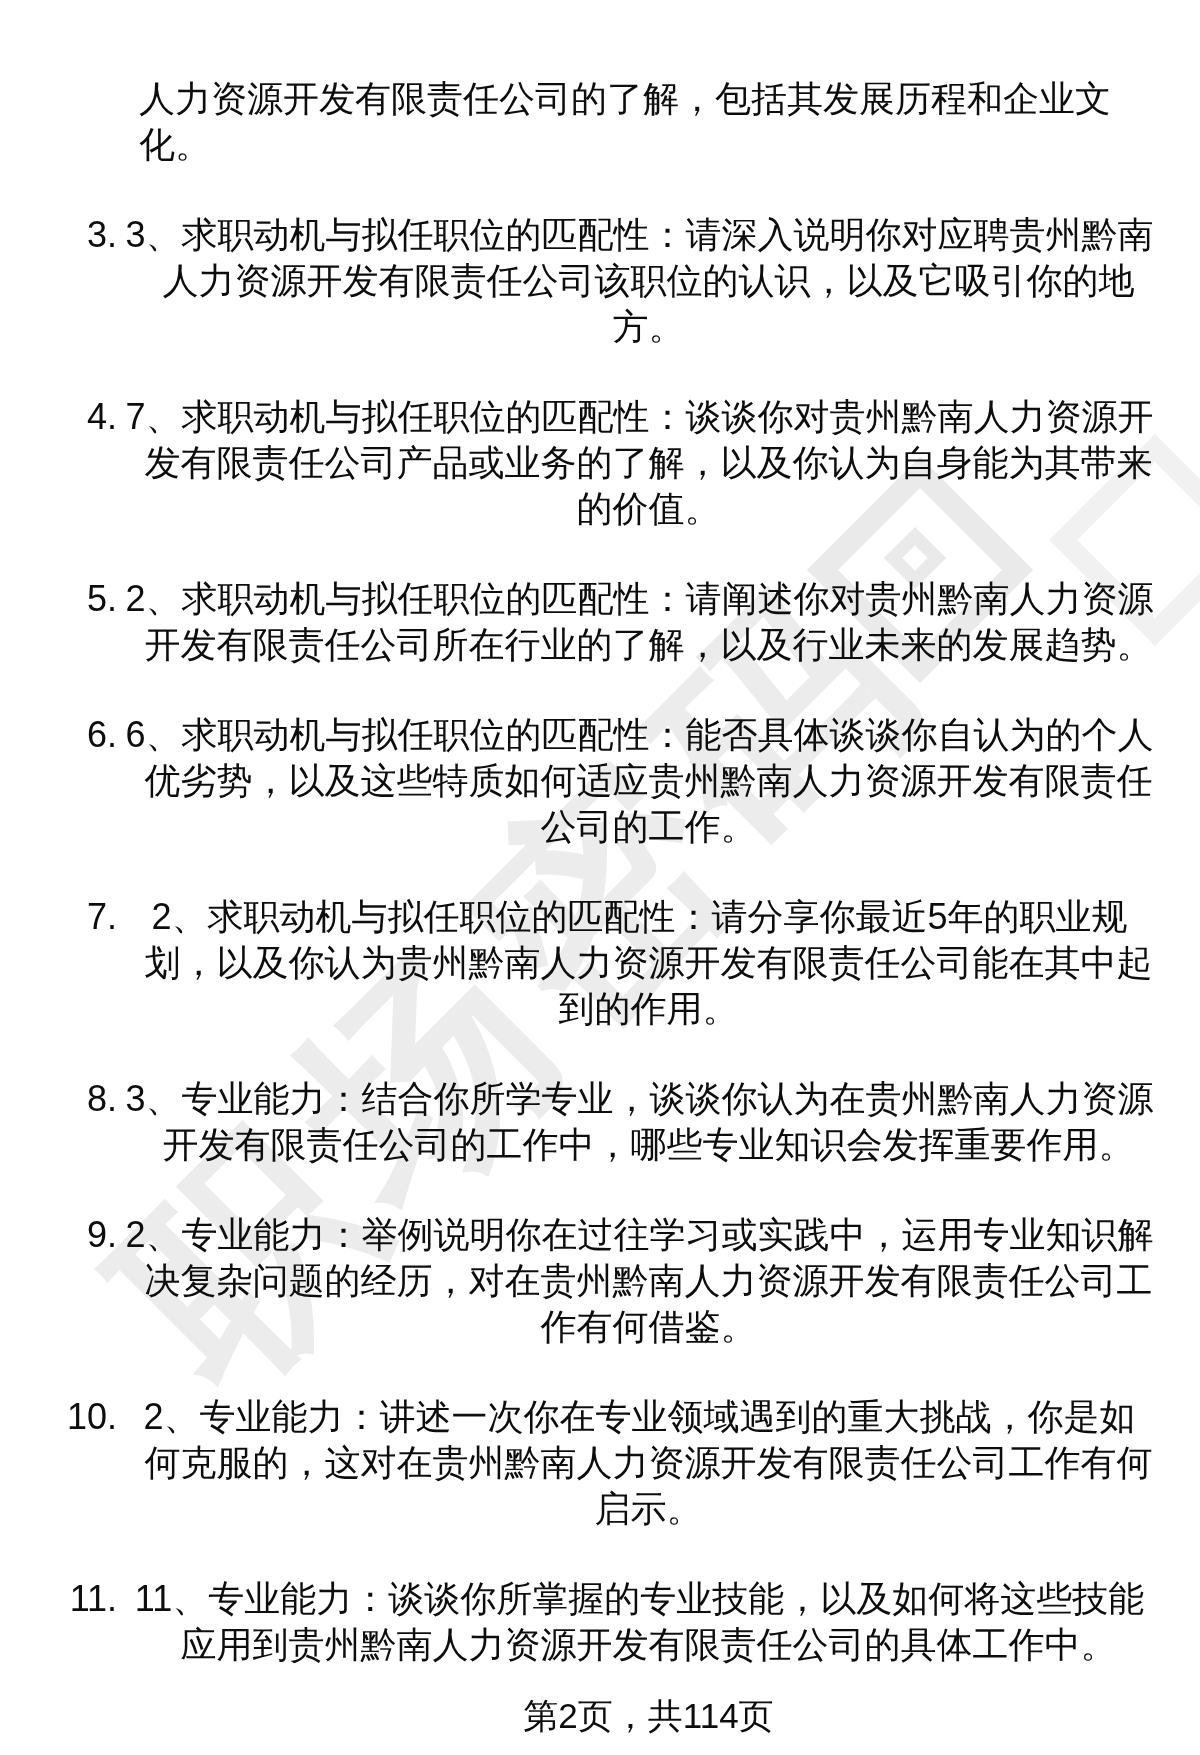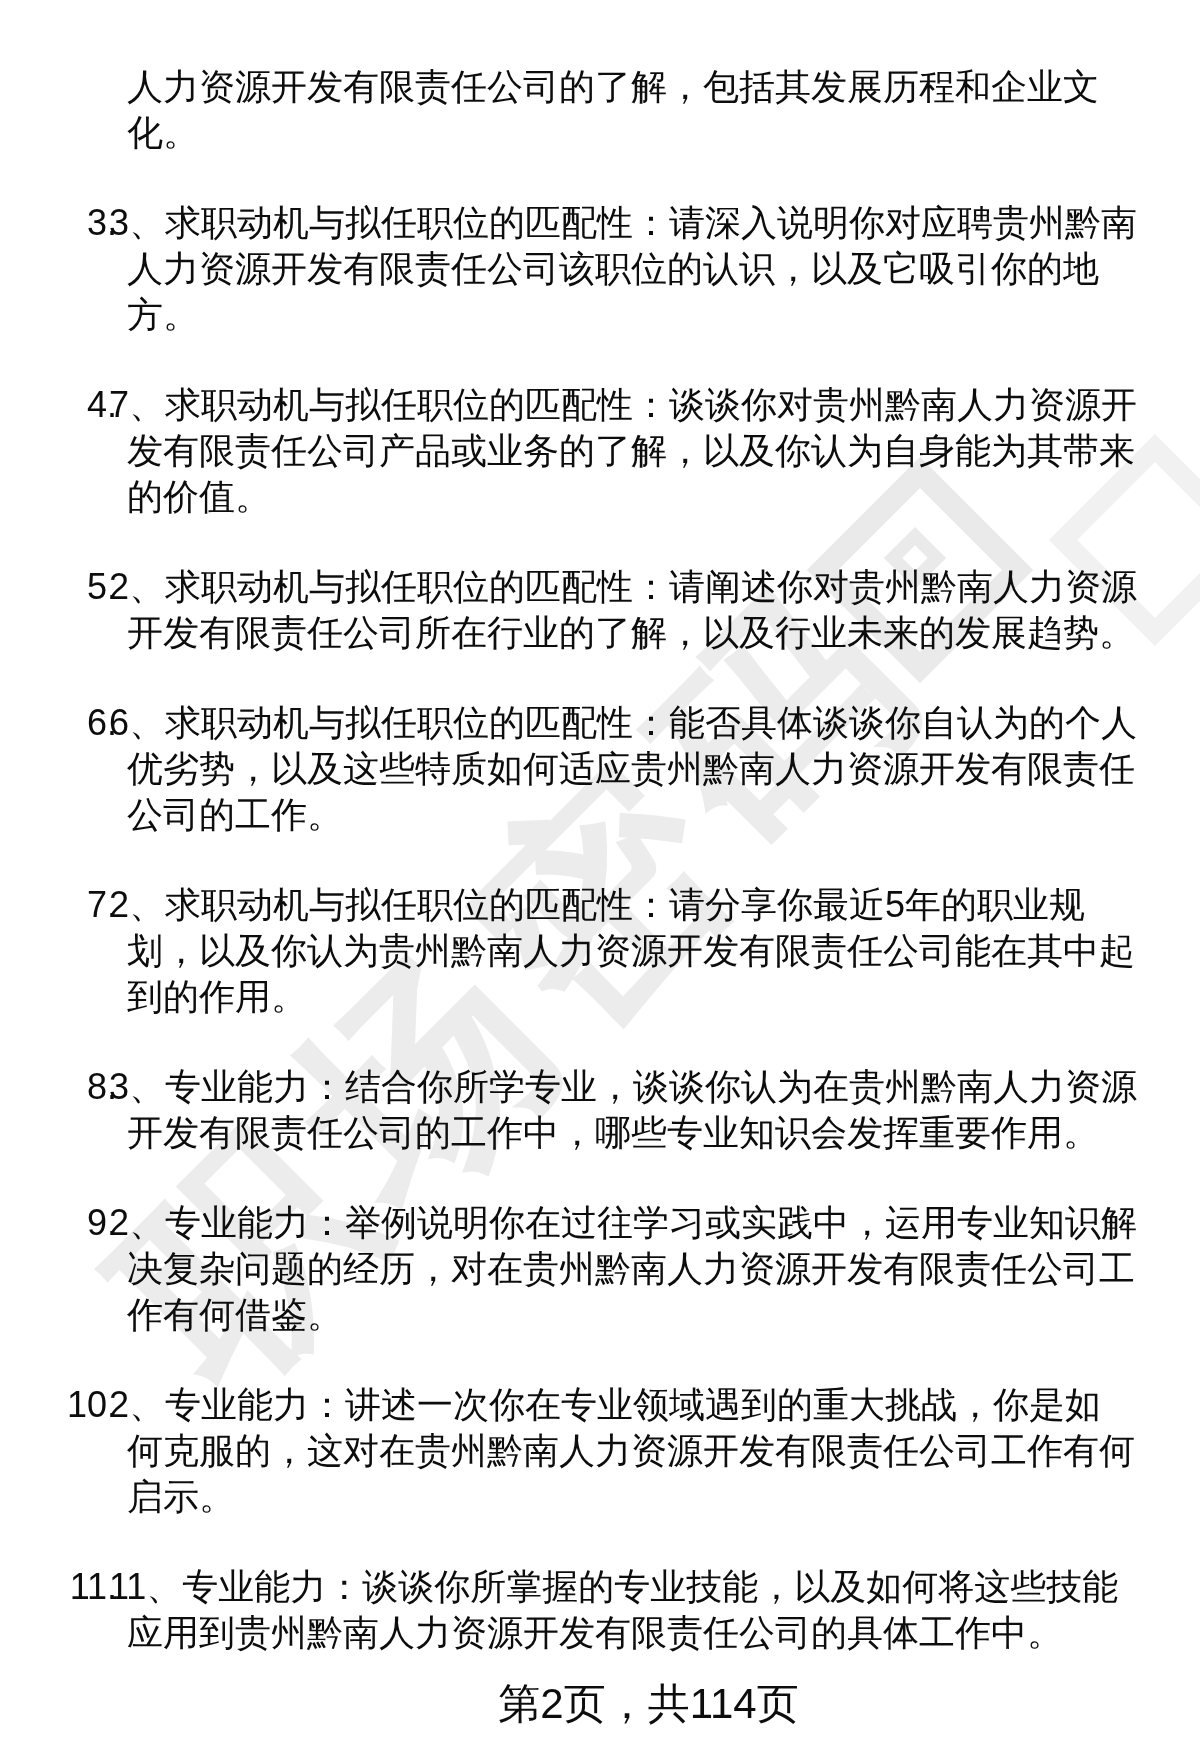--- a/index.html
+++ b/index.html
@@ -79,37 +79,38 @@
   }
   
   .doc-text {
     position: relative;
     z-index: 2;
     font-size: 36px;
     line-height: 46px;
     color: #0d0d0d;
   }
   .intro {
-    margin: 0;
+    margin: 12px;
     white-space: pre-line;
   }
   ol.questions {
     margin: 0;
     padding: 0 0 0 0;
     list-style: decimal outside;
+    text-align: center;
   }
   ol.questions li {
     margin: 44px 0 0 0;
     white-space: pre-line;
     text-indent: -18px;
   }
   .footer {
     margin-top: 25px;
     text-align: center;
-    font-size: 42px;
+    font-size: 35px;
     line-height: 46px;
     color: #0d0d0d;
   }
 </style>
 </head>
 <body>
 
 <div class="page">
 
   <div class="watermark-layer">

